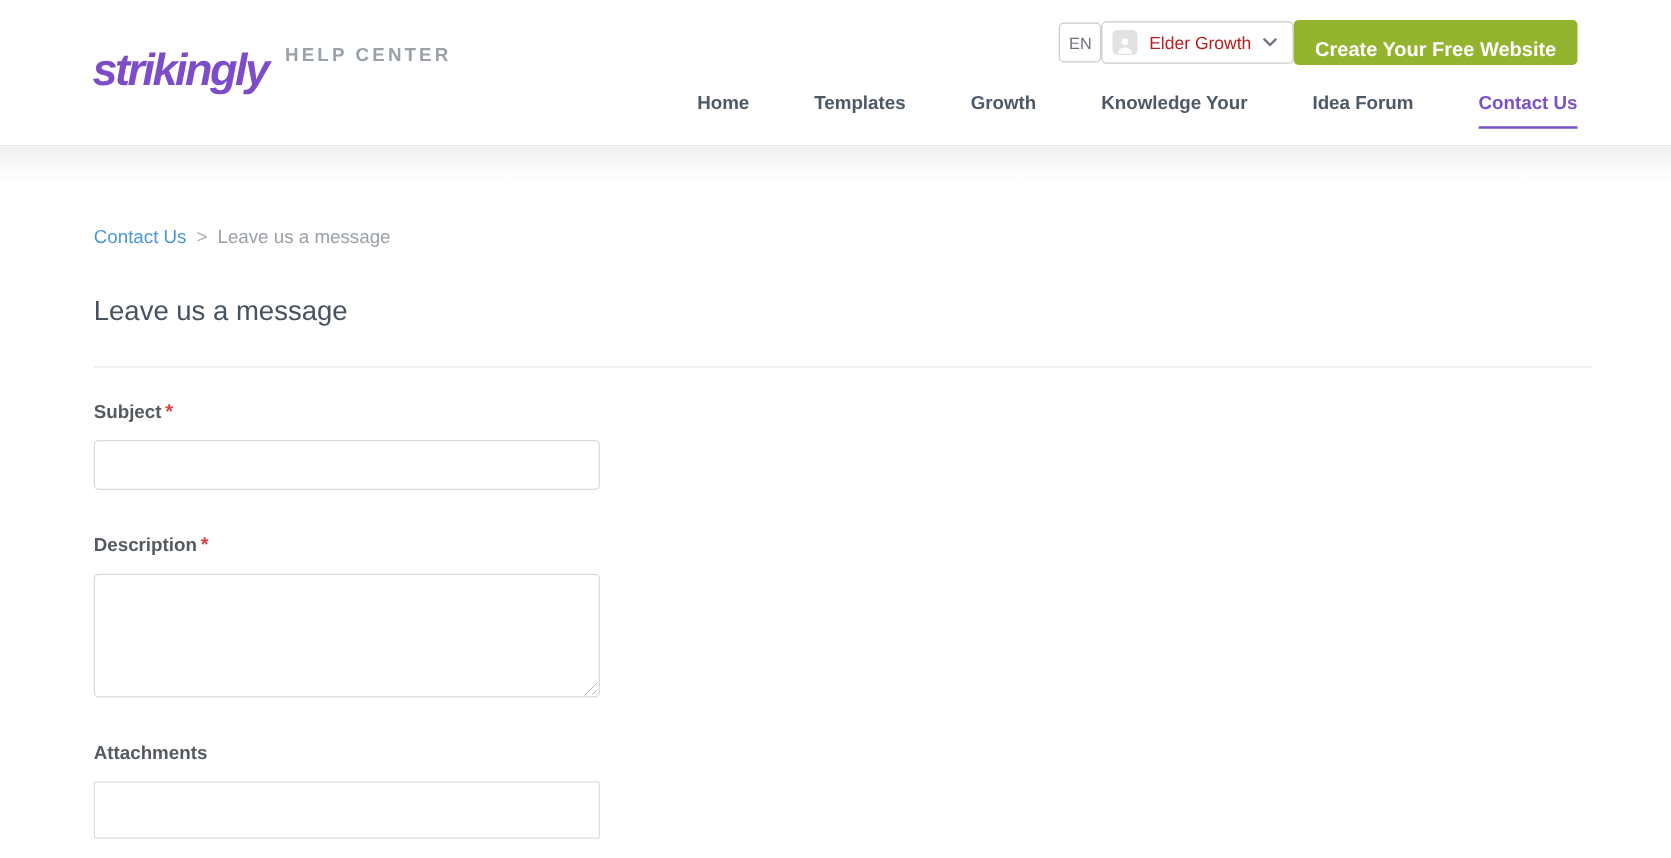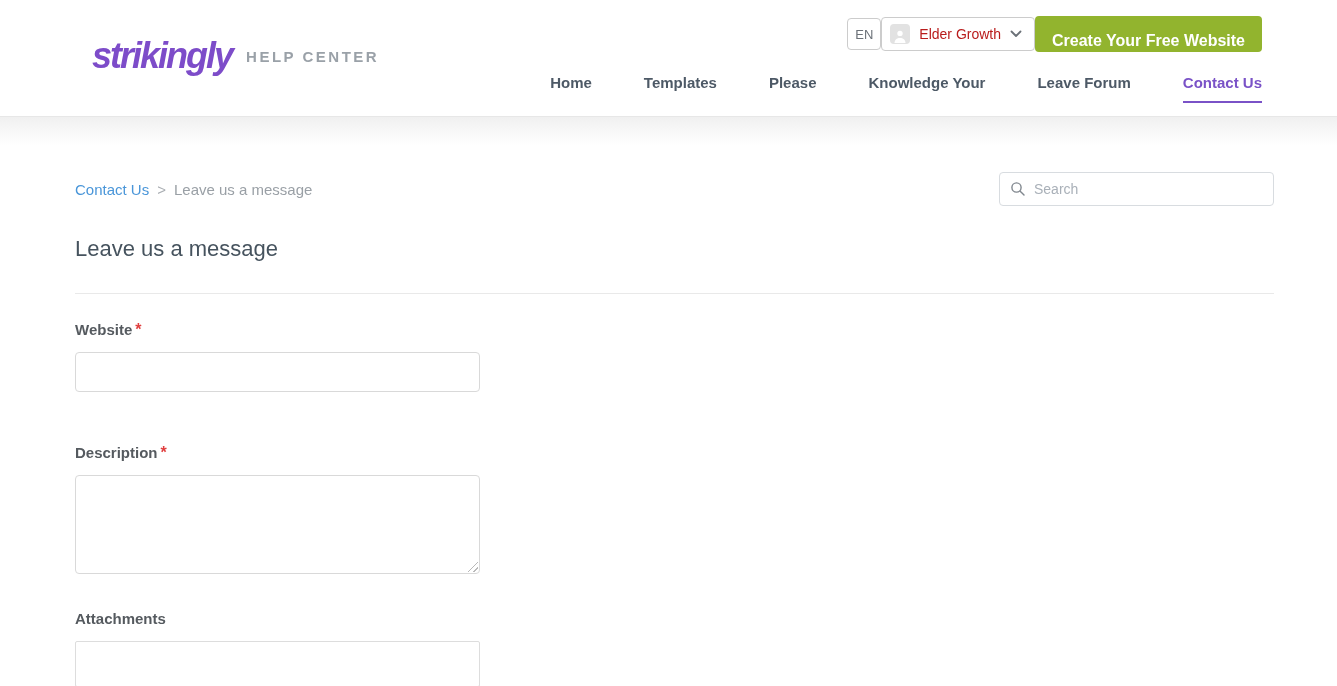--- a/index.html
+++ b/index.html
@@ -3,21 +3,21 @@
 <meta charset="utf-8">
 <style>
   * { margin:0; padding:0; box-sizing:border-box; }
   html,body { width:1337px; height:686px; overflow:hidden; background:#fff;
     font-family:"Liberation Sans", sans-serif; }
 
   
   .header { position:relative; height:117px; background:#fff; border-bottom:1px solid #e7e7e7; }
   .header-shadow { height:28px; background:linear-gradient(#f0f0f0, #ffffff); }
 
-  .logo-wrap { position:absolute; left:92px; top:36px; display:flex; align-items:center; }
+  .logo-wrap { position:absolute; left:74px; top:36px; display:flex; align-items:flex-start; }
   .logo-text { font-size:36px; font-weight:bold; font-style:italic; letter-spacing:-2px;
     color:#7d4cc9; line-height:40px; }
   .logo-suffix { font-size:15px; color:#9aa1a8; letter-spacing:2.5px; margin-left:14px;font-weight:bold; }
 
   .top-actions { position:absolute; right:75px; top:16px; display:flex; align-items:center; gap:0; }
   .lang-btn { width:34px; height:32px; border:1px solid #ccc; border-radius:4px; background:#fff;
     color:#6b7178; font-size:13px; cursor:pointer; font-family:inherit; }
   .user-menu { height:34px; border:1px solid #ccc; border-radius:4px; background:#fff;
     display:flex; align-items:center; gap:9px; padding:0 12px 0 8px; cursor:pointer; }
   .avatar { width:20px; height:20px; border-radius:4px; background:#e2e2e2;
@@ -50,21 +50,21 @@
   .divider { margin-top:31px; border:none; border-top:1px solid #e9e9e9; }
 
   .form { margin-top:27px; }
   .field-label { font-size:15px; font-weight:bold; color:#555a5f; }
   .req { color:#e03e3e; margin-left:3px; font-weight:bold; }
 
   .text-input { display:block; margin-top:13px; width:405px; height:40px;
     border:1px solid #d9d9d9; border-radius:4px; padding:0 10px; font-size:14px; color:#444;
     font-family:inherit; outline:none; }
 
-  .desc-block { margin-top:52px; }
+  .desc-block { margin-top:36px; }
   .ta-wrap { position:relative; width:405px; margin-top:13px; }
   .textarea { display:block; width:405px; height:99px; border:1px solid #d9d9d9; border-radius:4px;
     padding:8px 10px; font-size:14px; color:#444; font-family:inherit; outline:none; resize:none; }
   .resize-handle { position:absolute; right:2px; bottom:2px; width:11px; height:11px;
     background:repeating-linear-gradient(135deg, #b9b9b9 0 1px, transparent 1px 4px);
     clip-path:polygon(100% 0, 100% 100%, 0 100%); cursor:nwse-resize; }
 
   .help-text { margin-top:19px; width:400px; font-size:12.5px; line-height:18px; color:#c3c7cb; }
 
   .attach-block { margin-top:36px; }
@@ -95,52 +95,43 @@
             <path d="M1.5 1.5 L6 6 L10.5 1.5" fill="none" stroke="#6b7178" stroke-width="1.8" stroke-linecap="round" stroke-linejoin="round"></path>
           </svg>
       </span>
     </div>
     <button class="cta-btn">Create Your Free Website</button>
   </div>
 
   <nav class="main-nav">
     <a class="nav-item">Home</a>
     <a class="nav-item">Templates</a>
-    <a class="nav-item">Please</a>
+    <a class="nav-item">Growth</a>
     <a class="nav-item">Knowledge Your</a>
-    <a class="nav-item">Leave Forum</a>
+    <a class="nav-item">Idea Forum</a>
     <a class="nav-item active">Contact Us</a>
   </nav>
 </header>
 <div class="header-shadow"></div>
 
 <main class="main">
   <div class="topbar">
     <div class="breadcrumb">
       <a class="crumb-link">Contact Us</a>
       <span class="crumb-sep">&gt;</span>
       <span class="crumb-current">Leave us a message</span>
     </div>
-    <div class="search-box">
-      <span style="display:flex;">
-        <svg width="16" height="16" viewBox="0 0 16 16">
-          <circle cx="6.5" cy="6.5" r="4.6" fill="none" stroke="#80878e" stroke-width="1.4"></circle>
-          <line x1="10.2" y1="10.2" x2="14" y2="14" stroke="#80878e" stroke-width="1.4" stroke-linecap="round"></line>
-        </svg>
-      </span>
-      <input type="text" placeholder="Search" style="">
-    </div>
   </div>
 
   <h1 class="page-title">Leave us a message</h1>
   <hr class="divider">
 
   <form class="form">
     <div>
-      <span class="field-label">Website</span><span class="req">*</span>
+      <span class="field-label">Subject</span><span class="req">*</span>
       <input class="text-input" type="text" value="" style="">
     </div>
 
     <div class="desc-block">
       <span class="field-label">Description</span><span class="req">*</span>
       <div class="ta-wrap">
         <textarea class="textarea" style=""></textarea>
         <span class="resize-handle"></span>
       </div>
     </div>

